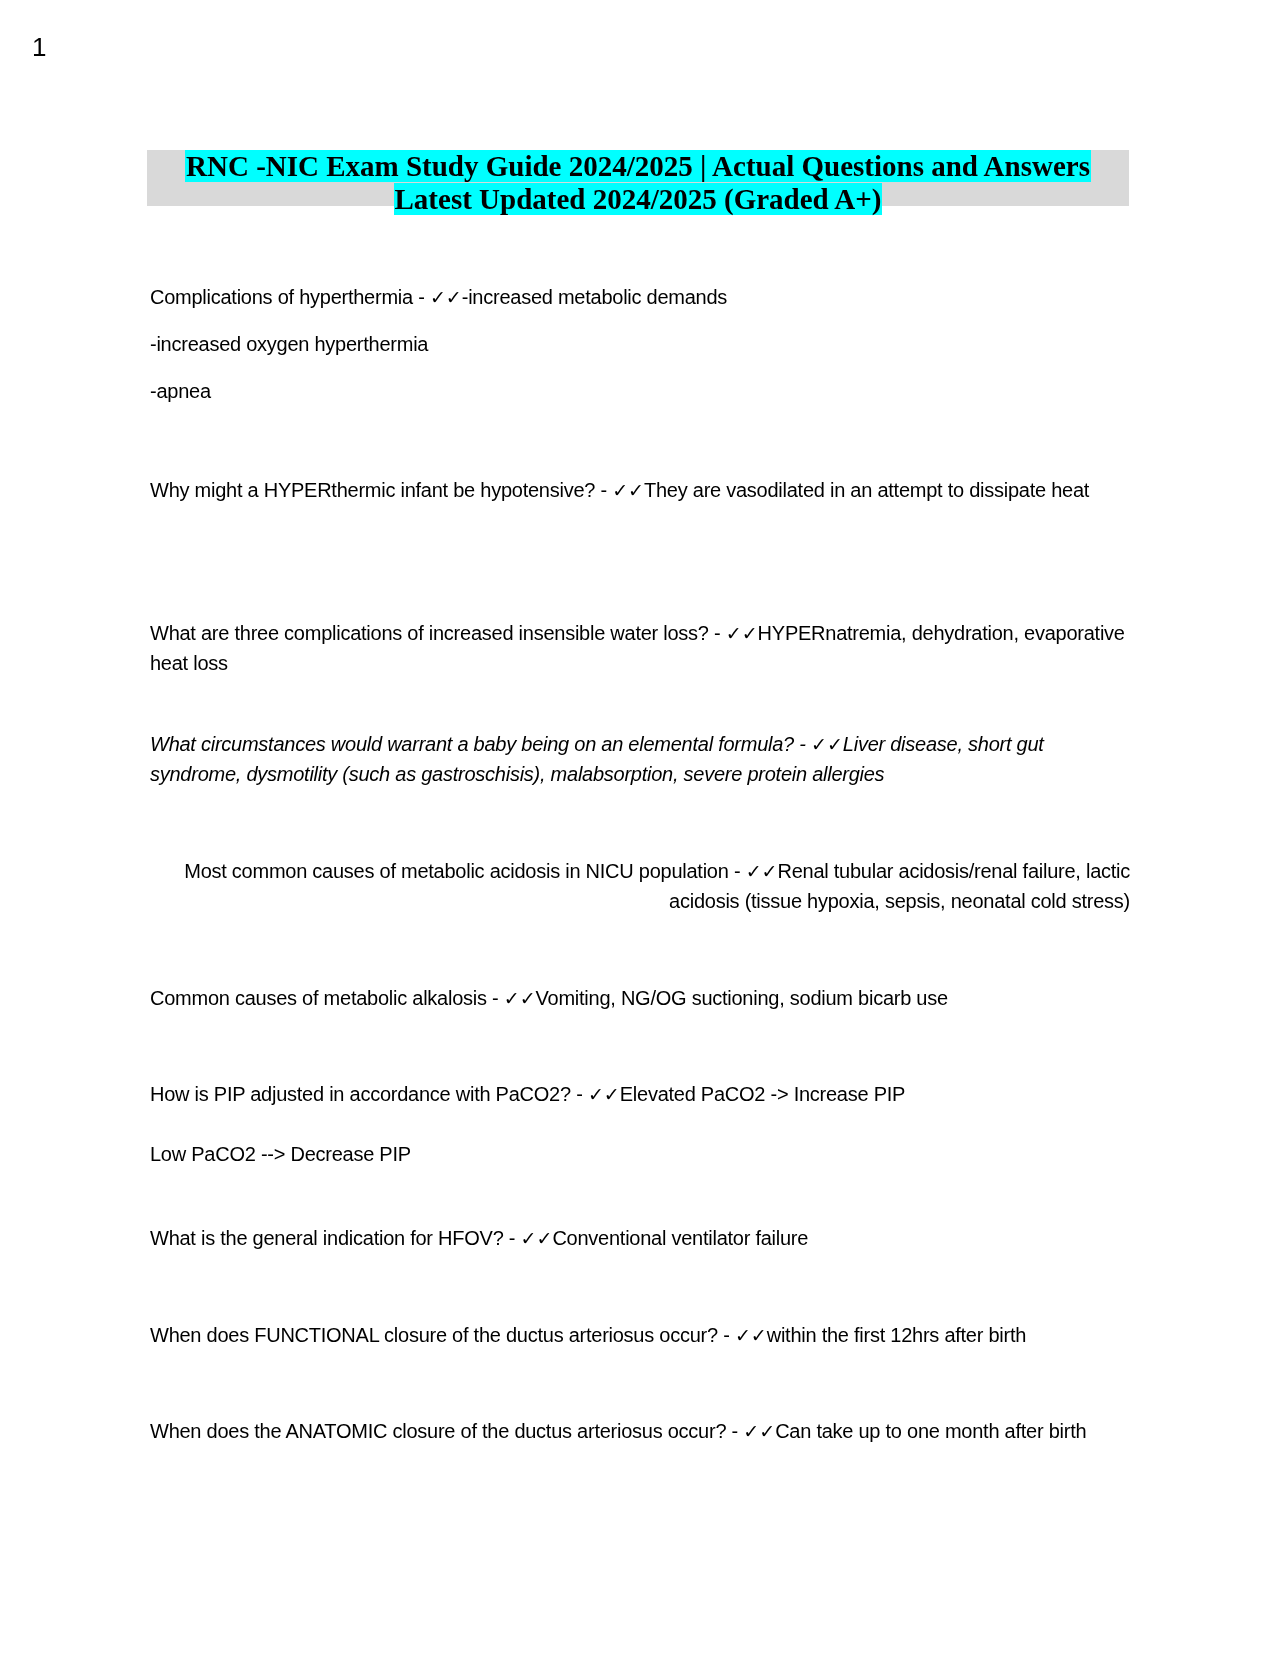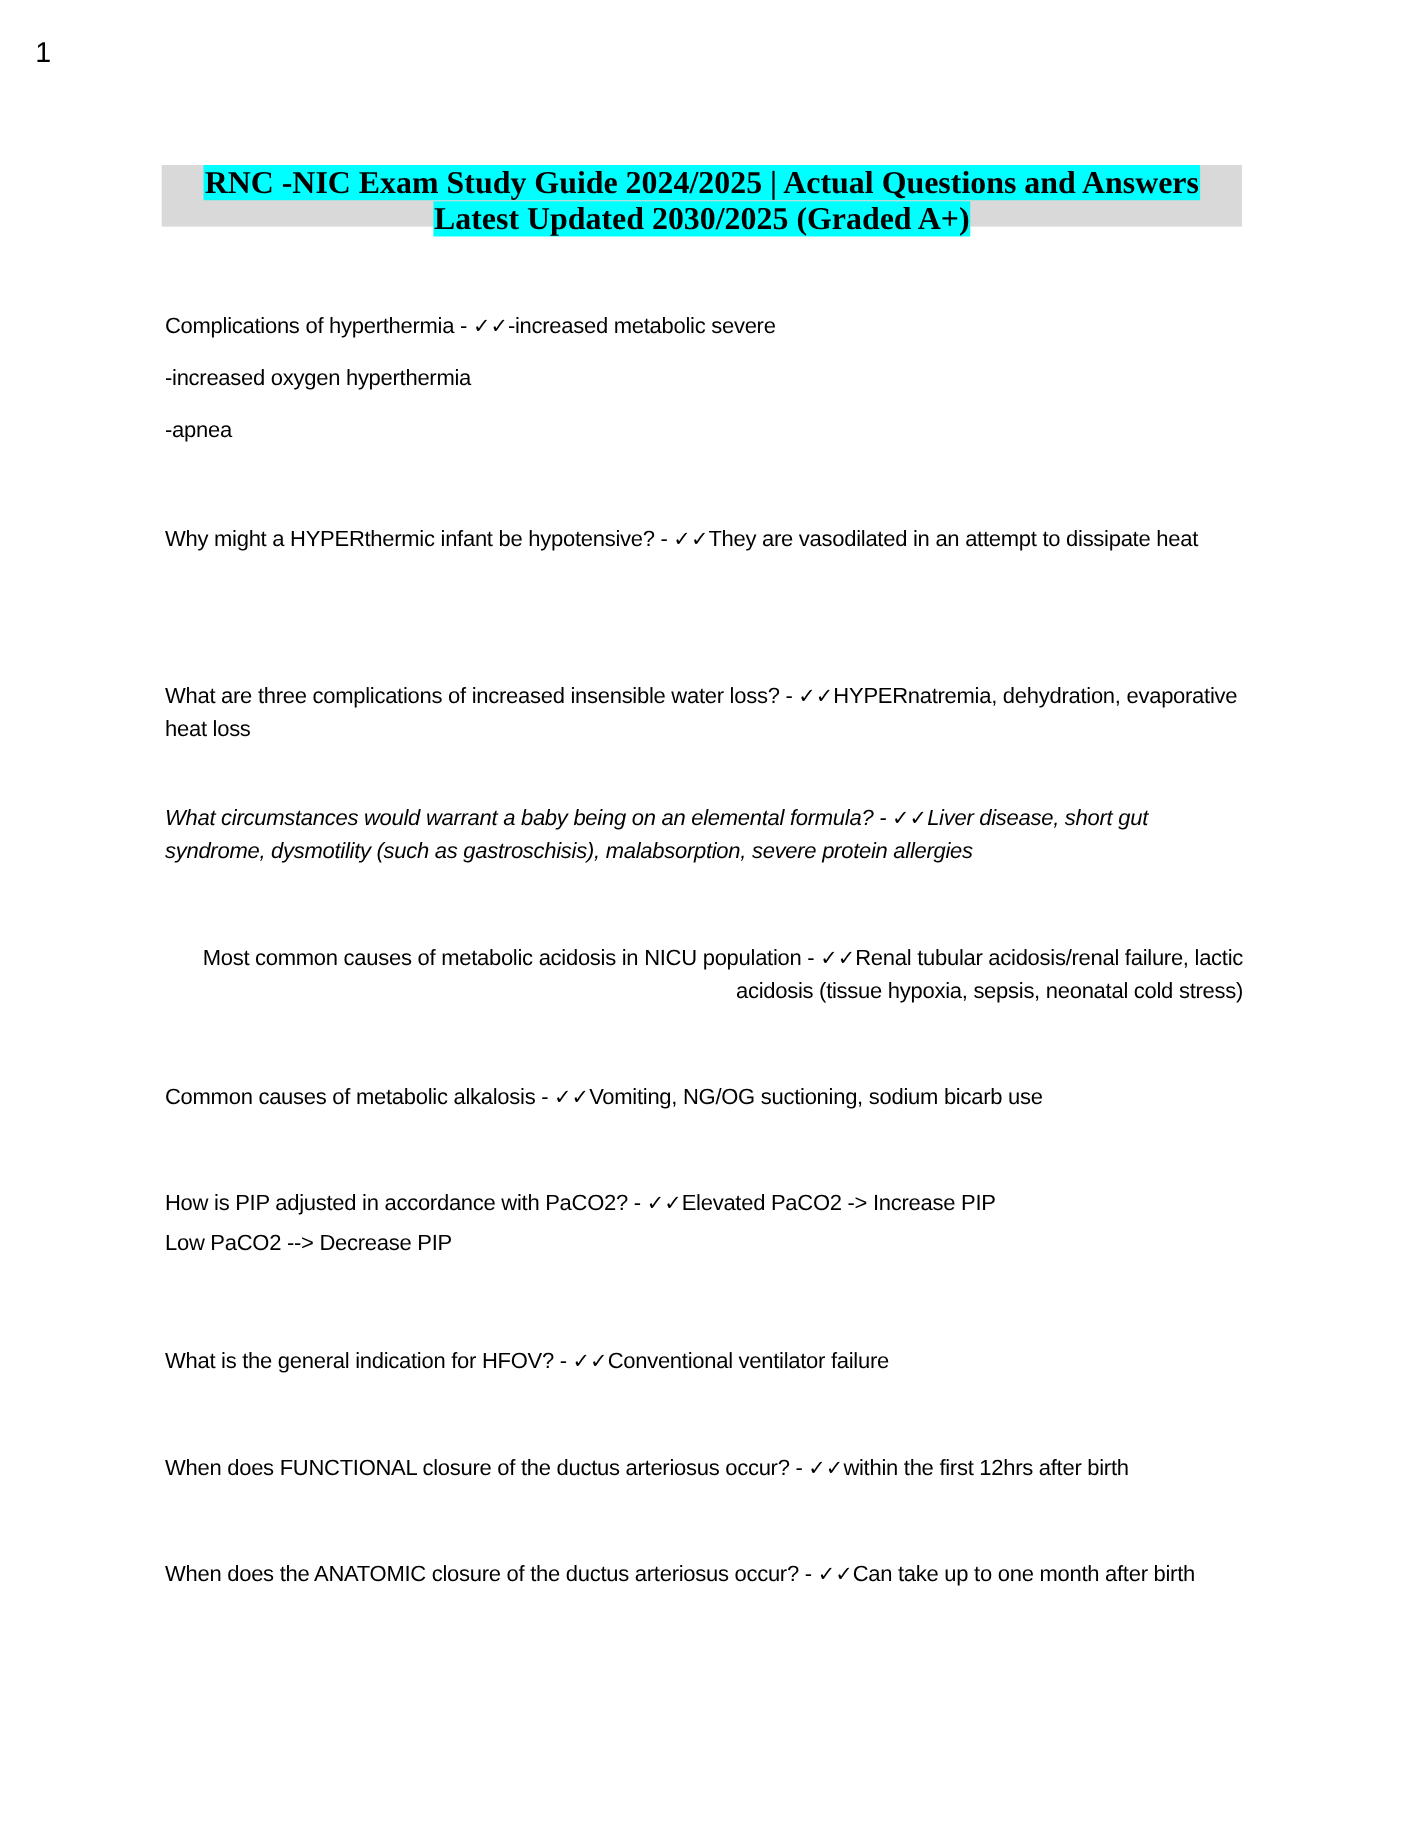--- a/index.html
+++ b/index.html
@@ -27,28 +27,28 @@
   .wrap { white-space: normal; }
   .check { font-family: "DejaVu Sans", sans-serif; font-weight: bold; font-size: 19px; letter-spacing: 0; }
 </style>
 </head>
 <body>
 
 <div class="page-number">1</div>
 
 <div class="title-block">
   <span class="title-line"><span>RNC -NIC Exam Study Guide 2024/2025 | Actual Questions and Answers</span></span>
-  <span class="title-line"><span>Latest Updated 2030/2025 (Graded A+)</span></span>
+  <span class="title-line"><span>Latest Updated 2024/2025 (Graded A+)</span></span>
 </div>
 
 <div class="content">
 
   <div class="qa" style="top:282px;">
     <span class="line">
-      <span>Complications of hyperthermia</span><span> - </span><span class="check">✓✓</span><span>-increased metabolic severe</span>
+      <span>Complications of hyperthermia</span><span> - </span><span class="check">✓✓</span><span>-increased metabolic demands</span>
     </span>
     <span class="line" style="margin-top:17px;">-increased oxygen hyperthermia</span>
     <span class="line" style="margin-top:17px;">-apnea</span>
   </div>
 
   <div class="qa wrap" style="top:475px;">
     <span>Why might a HYPERthermic infant be hypotensive?</span><span> - </span><span class="check">✓✓</span><span>They are vasodilated in an attempt to dissipate heat</span>
   </div>
 
   <div class="qa wrap" style="top:602px;margin-top:16px;">
@@ -66,21 +66,21 @@
   <div class="qa" style="top:983px;">
     <span class="line">
       <span>Common causes of metabolic alkalosis</span><span> - </span><span class="check">✓✓</span><span>Vomiting, NG/OG suctioning, sodium bicarb use</span>
     </span>
   </div>
 
   <div class="qa" style="top:1079px;">
     <span class="line">
       <span>How is PIP adjusted in accordance with PaCO2?</span><span> - </span><span class="check">✓✓</span><span>Elevated PaCO2 -&gt; Increase PIP</span>
     </span>
-    <span class="line" style="margin-top:6px;">Low PaCO2 --&gt; Decrease PIP</span>
+    <span class="line" style="margin-top:30px;">Low PaCO2 --&gt; Decrease PIP</span>
   </div>
 
   <div class="qa" style="top:1223px;">
     <span class="line">
       <span>What is the general indication for HFOV?</span><span> - </span><span class="check">✓✓</span><span>Conventional ventilator failure</span>
     </span>
   </div>
 
   <div class="qa" style="top:1320px;">
     <span class="line">

